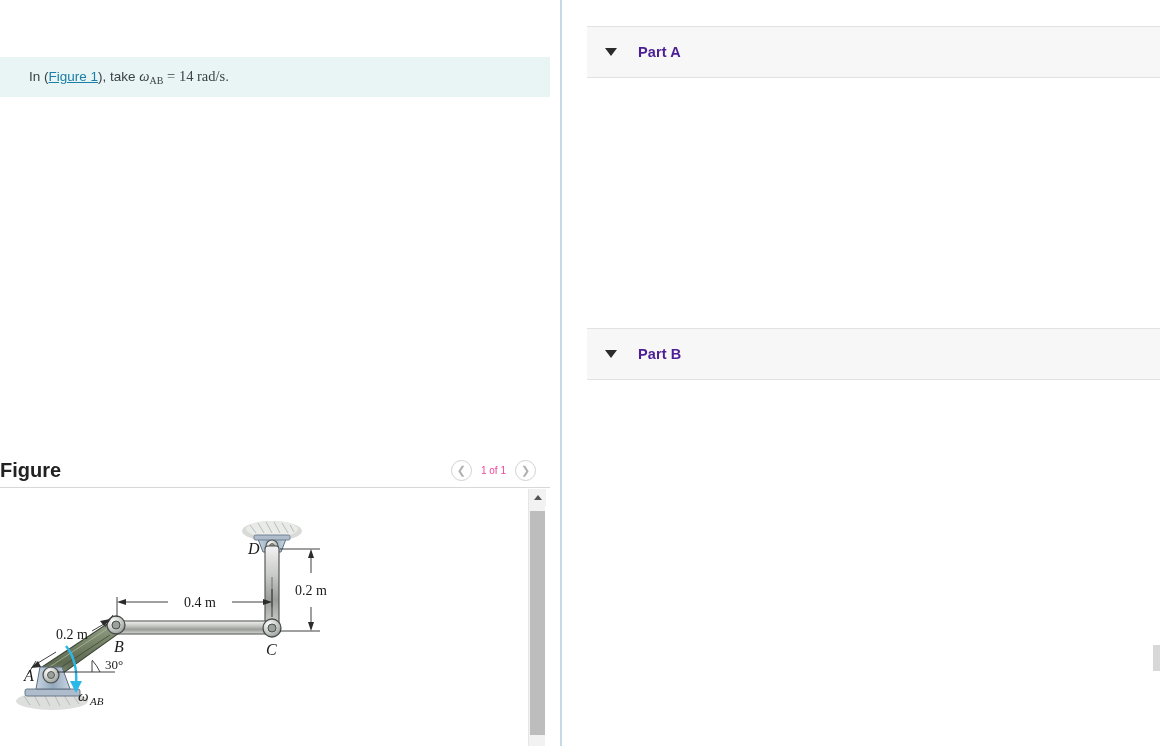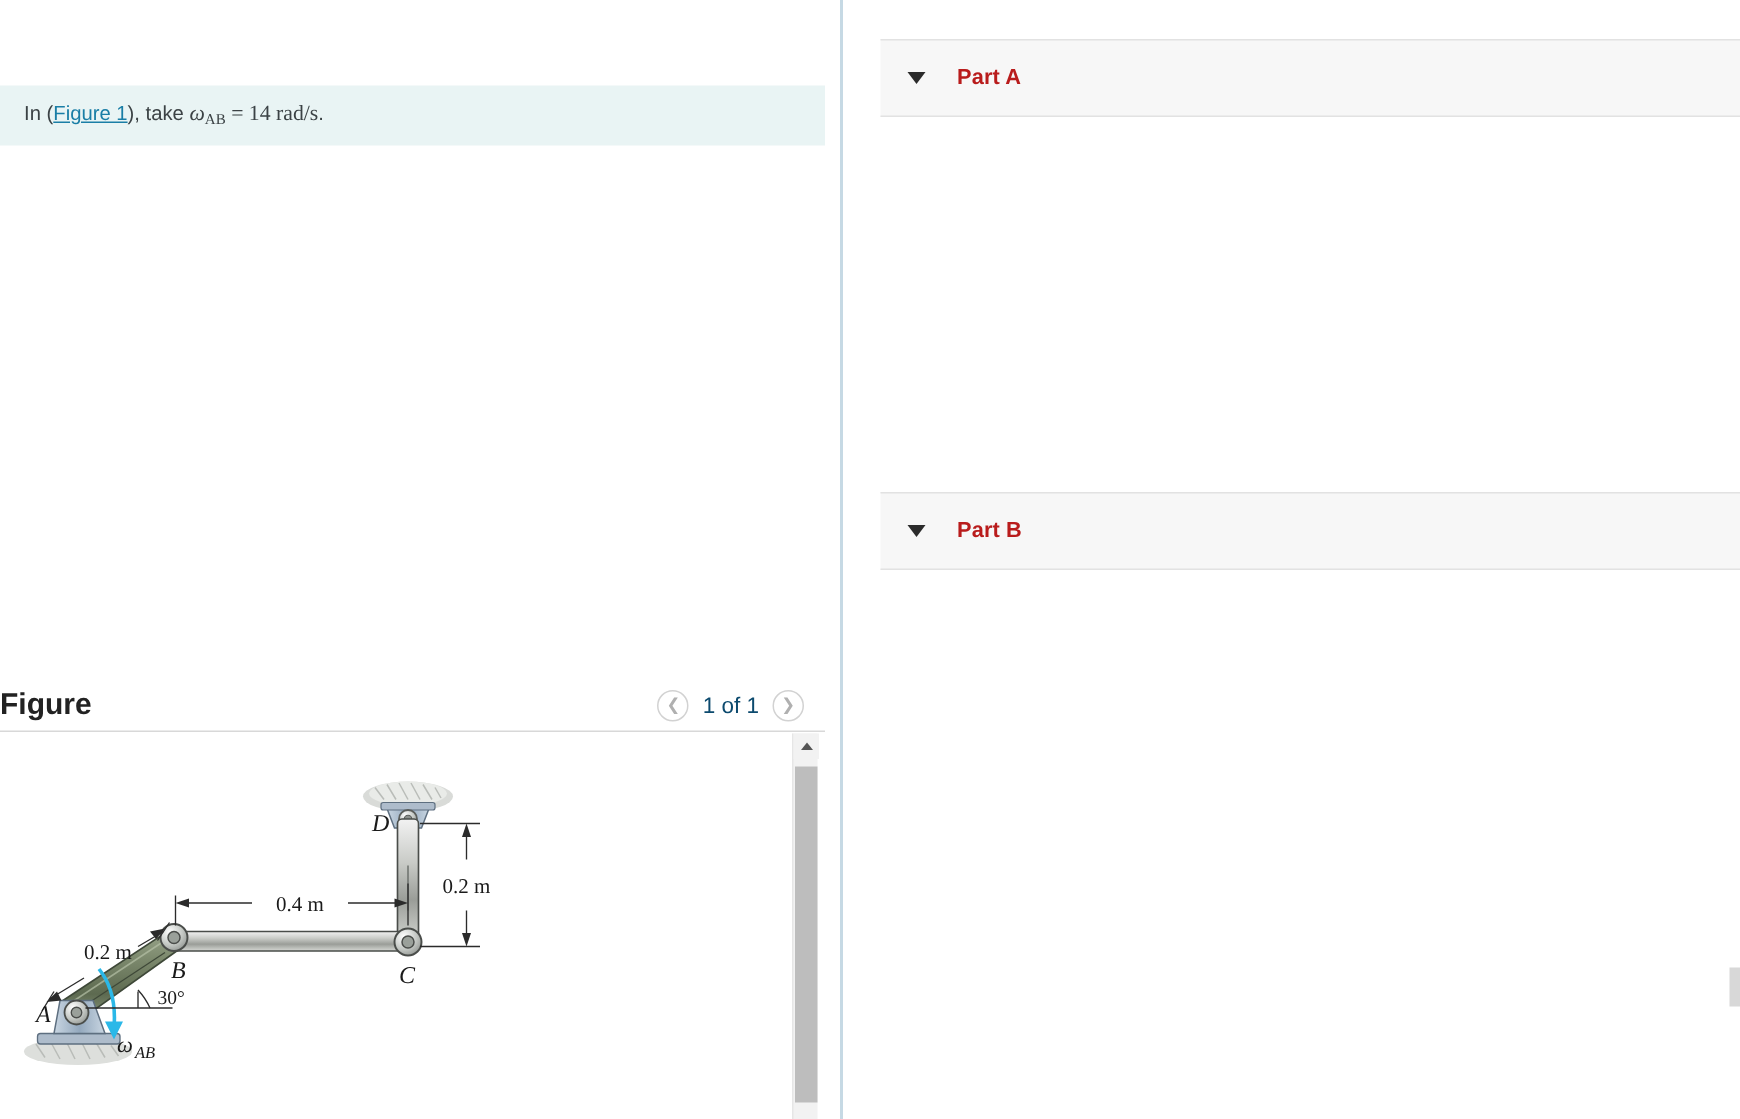--- a/index.html
+++ b/index.html
@@ -18,40 +18,40 @@
     background: #ffffff;
     border-right: 2px solid #c6d9e4;
   }
   .prompt-banner {
     position: absolute; left: 0; top: 57px; width: 550px; height: 40px;
     background: #e9f4f4;
     display: flex; align-items: center;
   }
   .prompt-text {
     padding-left: 16px;
-    font-size: 13.5px; color: #3b4245; line-height: 1.3;
+    font-size: 13.5px; color: #3b4245; line-height: 1.3; margin-left: 13px;
   }
   .prompt-text a { color: #1a7ea6; text-decoration: underline; }
   .mathit { font-family: "Liberation Serif", serif; font-style: italic; font-size: 14.5px; }
   .mathrm { font-family: "Liberation Serif", serif; font-style: normal; font-size: 14.5px; }
   .sub { font-size: 10px; vertical-align: -0.25em; font-family:"Liberation Serif", serif; font-style: normal; }
 
   .figure-header {
     position: absolute; left: 0; top: 455px; width: 550px; height: 30px;
     display: flex; align-items: center; justify-content: space-between;
   }
   .figure-title { font-size: 20px; font-weight: bold; color: #222; }
   .figure-pager { display: flex; align-items: center; gap: 9px; padding-right: 14px; }
   .pager-btn {
     width: 21px; height: 21px; border-radius: 50%;
     border: 1px solid #d2d2d2; background: #fff;
     display: flex; align-items: center; justify-content: center;
     color: #b0b0b0; font-size: 11px; line-height: 1;
   }
-  .pager-label { font-size: 15px; color: #0c4a6e; }
+  .pager-label { font-size: 10px; color: #ec4899; }
   .figure-rule {
     position: absolute; left: 0; top: 487px; width: 550px; height: 1px; background: #d8d8d8;
   }
   .figure-body {
     position: absolute; left: 0; top: 489px; width: 550px; height: 257px;
     background: #fff; overflow: hidden;
   }
   .figure-canvas { position:absolute; left: 0; top: 0; }
 
   
@@ -82,21 +82,21 @@
     position: absolute; left: 23px; width: 573px; height: 52px;
     background: #f7f7f7;
     border-top: 1px solid #e2e2e2; border-bottom: 1px solid #e2e2e2;
     display: flex; align-items: center;
   }
   .caret {
     width: 0; height: 0; margin-left: 18px; margin-right: 21px;
     border-left: 6px solid transparent; border-right: 6px solid transparent;
     border-top: 8px solid #2b2b2b;
   }
-  .part-title { font-size: 14.5px; font-weight: bold; color: #b91c1c; letter-spacing: .1px; }
+  .part-title { font-size: 14.5px; font-weight: bold; color: #4c1d95; letter-spacing: .1px; }
 
   .return-btn {
     position: absolute; left: 589px; top: 645px; width: 175px; height: 26px;
     background: #d8d8d8; color: #2b2b2b; font-size: 13.5px;
     display:flex; align-items:center; justify-content:center; gap:6px;
   }
 </style>
 </head>
 <body>
 

